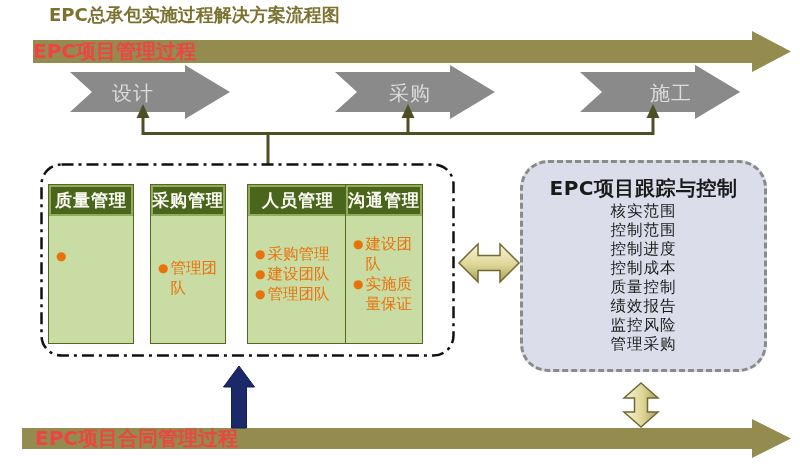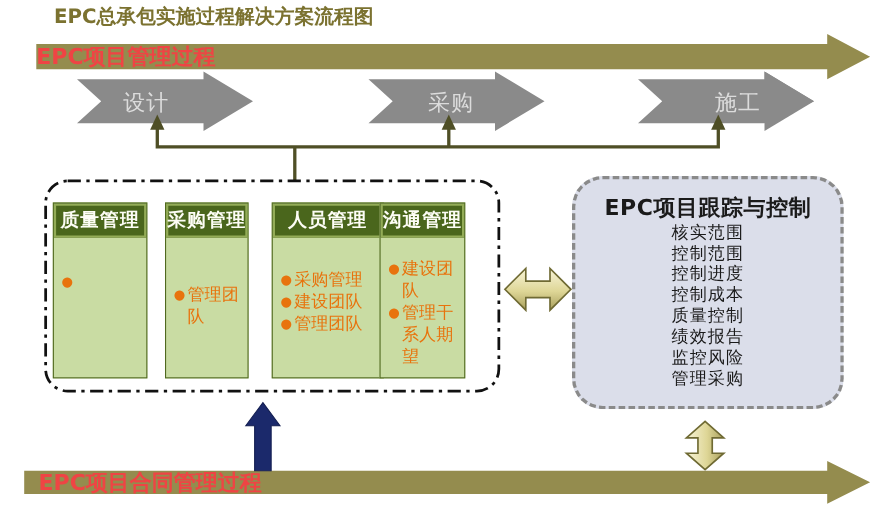--- a/index.html
+++ b/index.html
@@ -136,21 +136,21 @@
 
   <div class="abs column" style="left:345px;width:78px;">
     <div class="col-header">沟通管理</div>
     <div class="col-body pt4">
       <div class="item">
         <span class="bullet">●</span>
         <span>建设团队</span>
       </div>
       <div class="item">
         <span class="bullet">●</span>
-        <span>管理干系人期望</span>
+        <span>实施质量保证</span>
       </div>
     </div>
   </div>
 
   <div class="abs tracking">
     <div class="tracking-title">EPC项目跟踪与控制</div>
     <div class="tracking-item">核实范围</div>
     <div class="tracking-item">控制范围</div>
     <div class="tracking-item">控制进度</div>
     <div class="tracking-item">控制成本</div>

